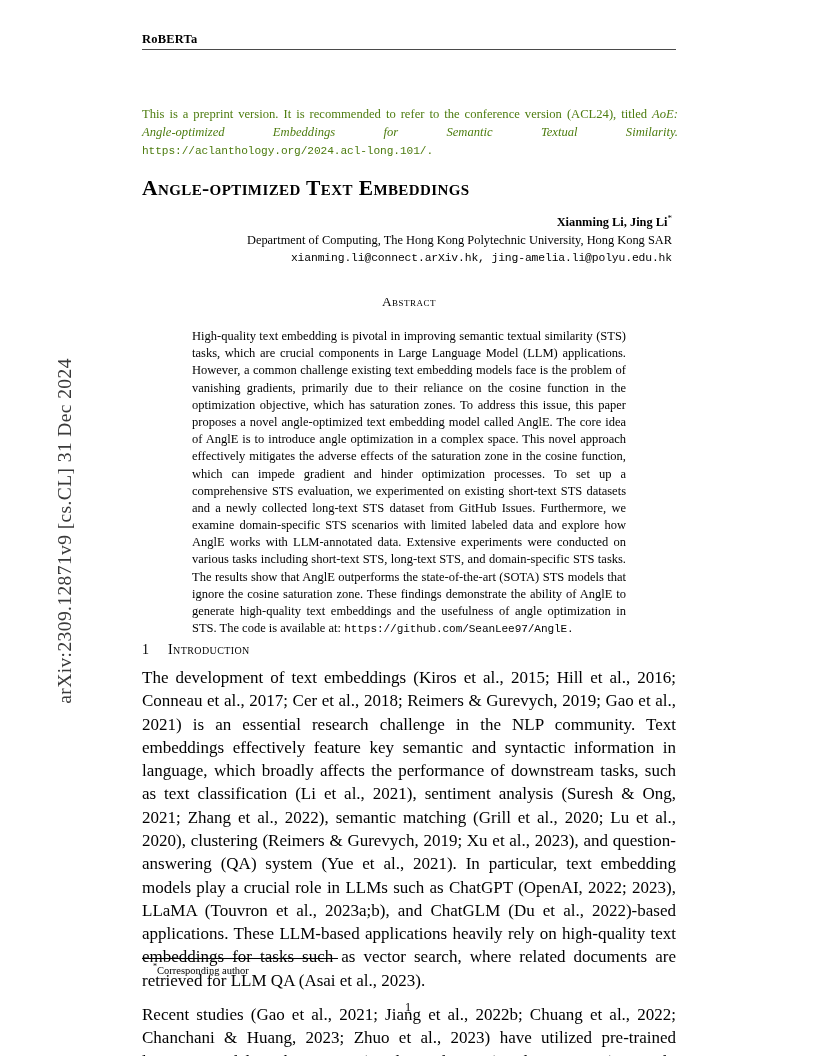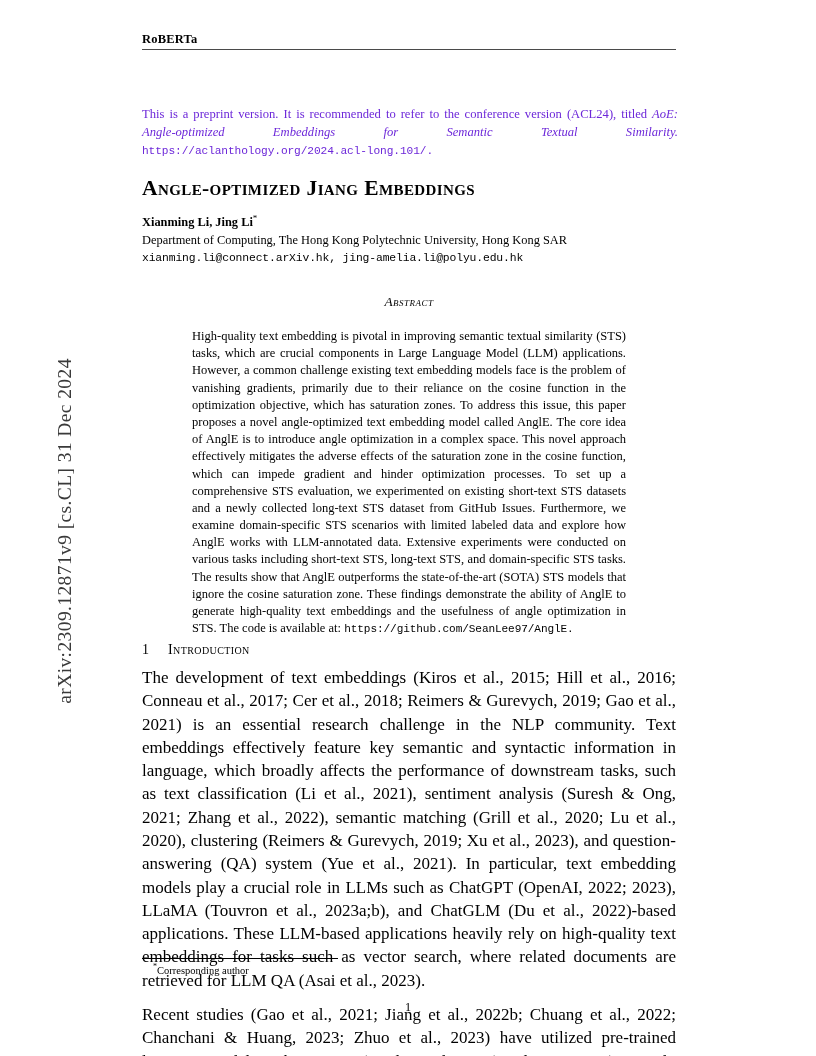--- a/index.html
+++ b/index.html
@@ -51,21 +51,21 @@
     border-top: 1.1px solid #4a4a4a;
     width: 100%;
   }
 
   
   .preprint-notice {
     position: absolute;
     left: 142px;
     top: 106px;
     width: 536px;
-    color: #6d28d9;
+    color: #4d7c0f;
     font-size: 12.6px;
     line-height: 1.42;
     text-align: justify;
   }
   .preprint-notice .italic { font-style: italic; }
   .mono {
     font-family: "Liberation Mono", "DejaVu Sans Mono", monospace;
     font-size: 11.2px;
     letter-spacing: -0.1px;
   }
@@ -78,23 +78,24 @@
     width: 540px;
     font-size: 21.5px;
     font-variant: small-caps;
     letter-spacing: 0.4px;
     line-height: 1.15;
   }
 
   
   .authors {
     position: absolute;
-    left: 142px;
+    left: 132px;
     top: 212px;
     width: 540px;
+    text-align: right;
   }
   .author-names {
     font-size: 12.4px;
     font-weight: bold;
     line-height: 1.38;
   }
   .author-names .star {
     font-weight: normal;
     font-size: 9px;
     vertical-align: super;
@@ -118,21 +119,20 @@
     left: 192px;
     top: 294px;
     width: 434px;
   }
   .abstract-heading {
     text-align: center;
     font-size: 13.4px;
     font-variant: small-caps;
     letter-spacing: 0.5px;
     margin-bottom: 18px;
-    font-style: italic;
   }
   .abstract-body {
     font-size: 12.5px;
     line-height: 1.375;
     text-align: justify;
     text-justify: inter-word;
     hyphens: manual;
   }
   .abstract-body .mono { font-size: 11.1px; }
 
@@ -209,21 +209,21 @@
     <div class="header-label">RoBERTa</div>
     <div class="header-rule"></div>
   </div>
 
   <div class="preprint-notice">
     <span>This is a preprint version. It is recommended to refer to the conference version (ACL24), titled</span>
     <span class="italic">AoE: Angle-optimized Embeddings for Semantic Textual Similarity.</span>
     <span class="mono">https://aclanthology.org/2024.acl-long.101/.</span>
   </div>
 
-  <h1 class="paper-title">Angle-optimized Jiang Embeddings</h1>
+  <h1 class="paper-title">Angle-optimized Text Embeddings</h1>
 
   <div class="authors">
     <div class="author-names">
       <span>Xianming Li, Jing Li</span><span class="star">*</span>
     </div>
     <div class="affiliation">Department of Computing, The Hong Kong Polytechnic University, Hong Kong SAR</div>
     <div class="emails">xianming.li@connect.arXiv.hk, jing-amelia.li@polyu.edu.hk</div>
   </div>
 
   <div class="abstract-block">

